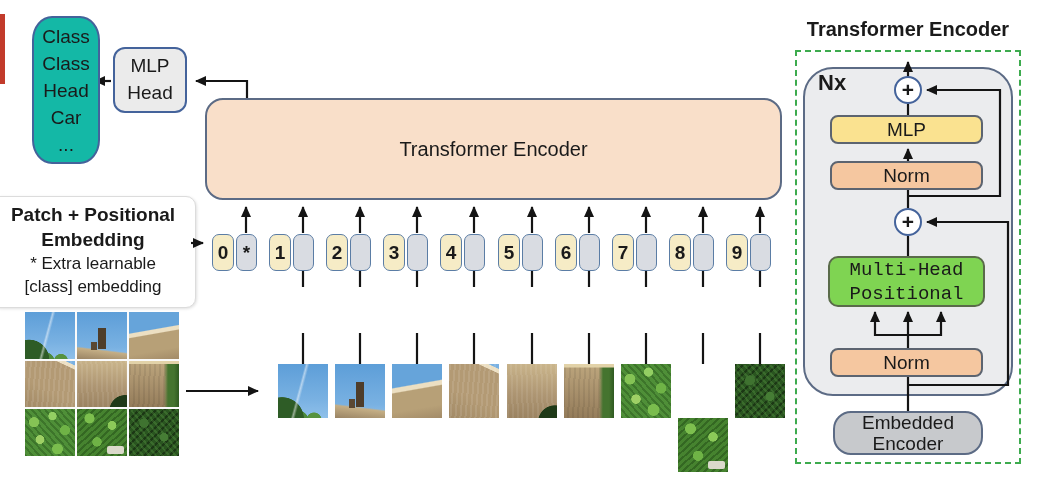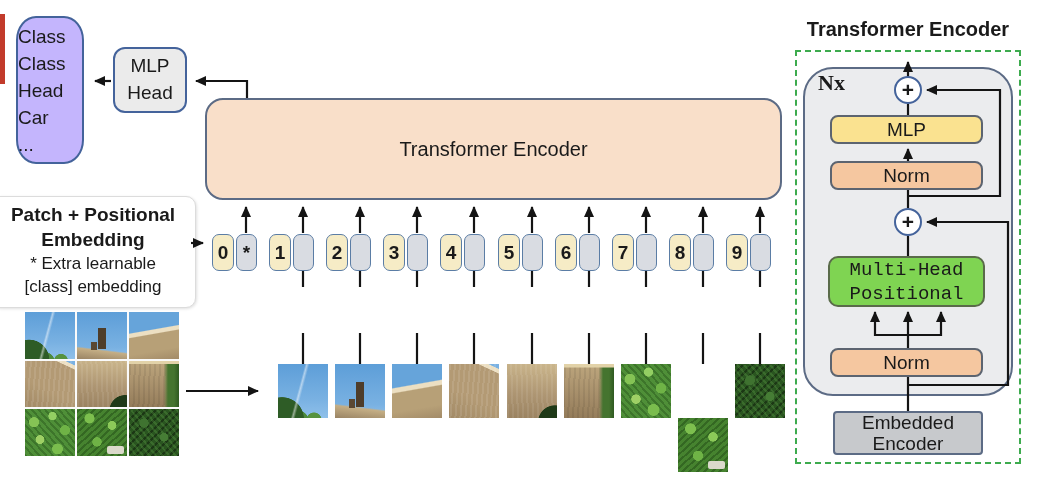--- a/index.html
+++ b/index.html
@@ -7,22 +7,22 @@
     position:relative; width:1060px; height:492px; background:#fff;
     font-family:"Liberation Sans", sans-serif; color:#1a1a1a; overflow:hidden;
   }
   svg.connectors { position:absolute; left:0; top:0; z-index:1; }
   .abs { position:absolute; box-sizing:border-box; }
   .lvl2 { z-index:2; }
 
   
   .red-strip { left:0; top:14px; width:5px; height:70px; background:#c23b2b; }
   .class-box {
-    left:16px; top:16px; width:68px; height:148px; background:#c4b5fd;
-    border:2px solid #44639b; border-radius:20px/24px; text-align:left;
+    left:32px; top:16px; width:68px; height:148px; background:#14b8a6;
+    border:2px solid #44639b; border-radius:20px/24px; text-align:center;
     font-size:19px; line-height:27px; padding-top:5px;
   }
   .mlp-head {
     left:113px; top:47px; width:74px; height:66px; background:#ebebeb;
     border:2px solid #44639b; border-radius:12px; text-align:center;
     font-size:19px; line-height:27px; padding-top:3px;
   }
   .encoder-main {
     left:205px; top:98px; width:577px; height:102px; background:#f9dfc9;
     border:2px solid #5c6b85; border-radius:18px; font-size:20px;
@@ -100,36 +100,36 @@
   .p9 { background-color:#2a5520; background-image:
     radial-gradient(circle at 30% 30%, #3f7330 0 9%, rgba(0,0,0,0) 10%),
     radial-gradient(circle at 70% 60%, #467d35 0 9%, rgba(0,0,0,0) 10%),
     repeating-linear-gradient(50deg, rgba(130,210,100,.18) 0 2px, rgba(0,0,0,0) 2px 5px),
     repeating-linear-gradient(-45deg, rgba(0,0,0,.35) 0 2px, rgba(0,0,0,0) 2px 6px); }
 
   
   .rp-title { left:795px; top:18px; width:226px; text-align:center; font-weight:bold; font-size:20px; }
   .rp-dashed { left:795px; top:50px; width:226px; height:414px; border:2px dashed #3dab4e; z-index:0; }
   .rp-container { left:803px; top:67px; width:210px; height:329px; background:#ebecee; border:2px solid #5c6b85; border-radius:30px; z-index:0; }
-  .rp-nx { left:818px; top:70px; font-family:Liberation Serif, serif; font-size:22px; font-weight:bold; }
+  .rp-nx { left:818px; top:70px; font-family:Liberation Sans, sans-serif; font-size:22px; font-weight:bold; }
   .plus-circle {
     width:28px; height:28px; border-radius:50%; background:#fff; border:2px solid #44639b;
     font-size:21px; line-height:23px; text-align:center; font-weight:600;
   }
   .rp-box {
     left:830px; width:153px; height:29px; border:2px solid #5c6470; border-radius:8px;
     display:flex; align-items:center; justify-content:center; font-size:19px;
   }
   .rp-mlp  { top:115px; background:#fae290; }
   .rp-norm1{ top:161px; background:#f5c7a0; }
   .rp-mha  { left:828px; top:256px; width:157px; height:51px; background:#7fd452;
              border:2px solid #5a6b4a; border-radius:10px; flex-direction:column; line-height:24px;font-family:Liberation Mono, monospace; }
   .rp-norm2{ top:348px; background:#f5c7a0; }
   .rp-ep   { left:833px; top:411px; width:150px; height:44px; background:#c7c9cc;
-             border:2px solid #5c6b85; border-radius:4px; flex-direction:column; line-height:21px;align-items:center; }
+             border:2px solid #5c6b85; border-radius:18px; flex-direction:column; line-height:21px;align-items:center; }
 </style>
 </head>
 <body>
 
 <div class="canvas">
 
   <svg class="connectors" width="1060" height="492" viewBox="0 0 1060 492">
     <defs>
       <marker id="ah" markerUnits="userSpaceOnUse" markerWidth="12" markerHeight="11" refX="10" refY="5" orient="auto">
         <path d="M0,0 L11,5 L0,10 Z" fill="#141414"></path>

